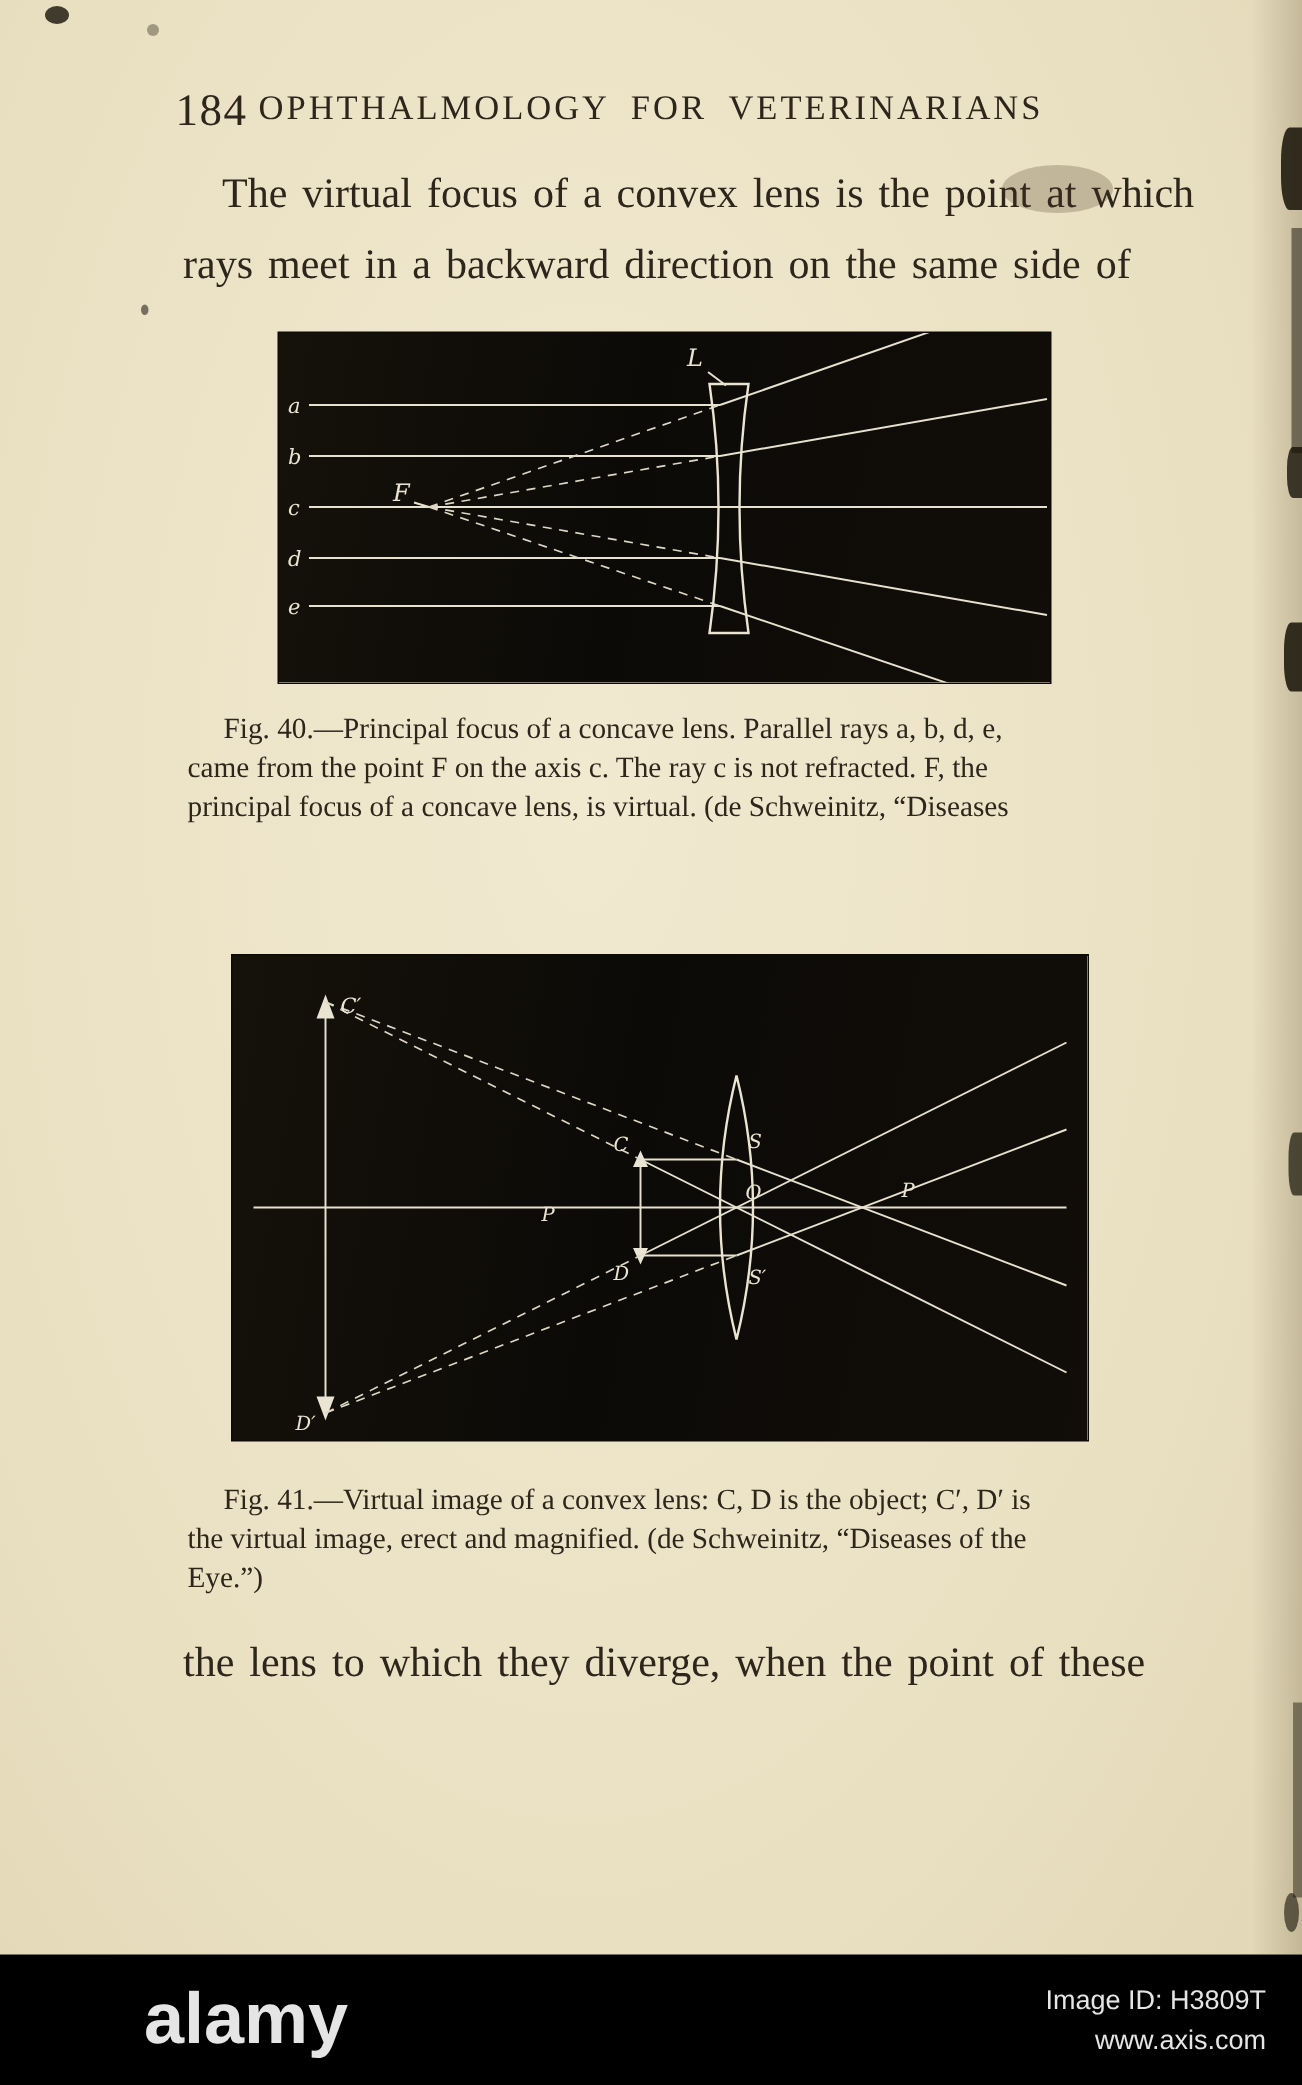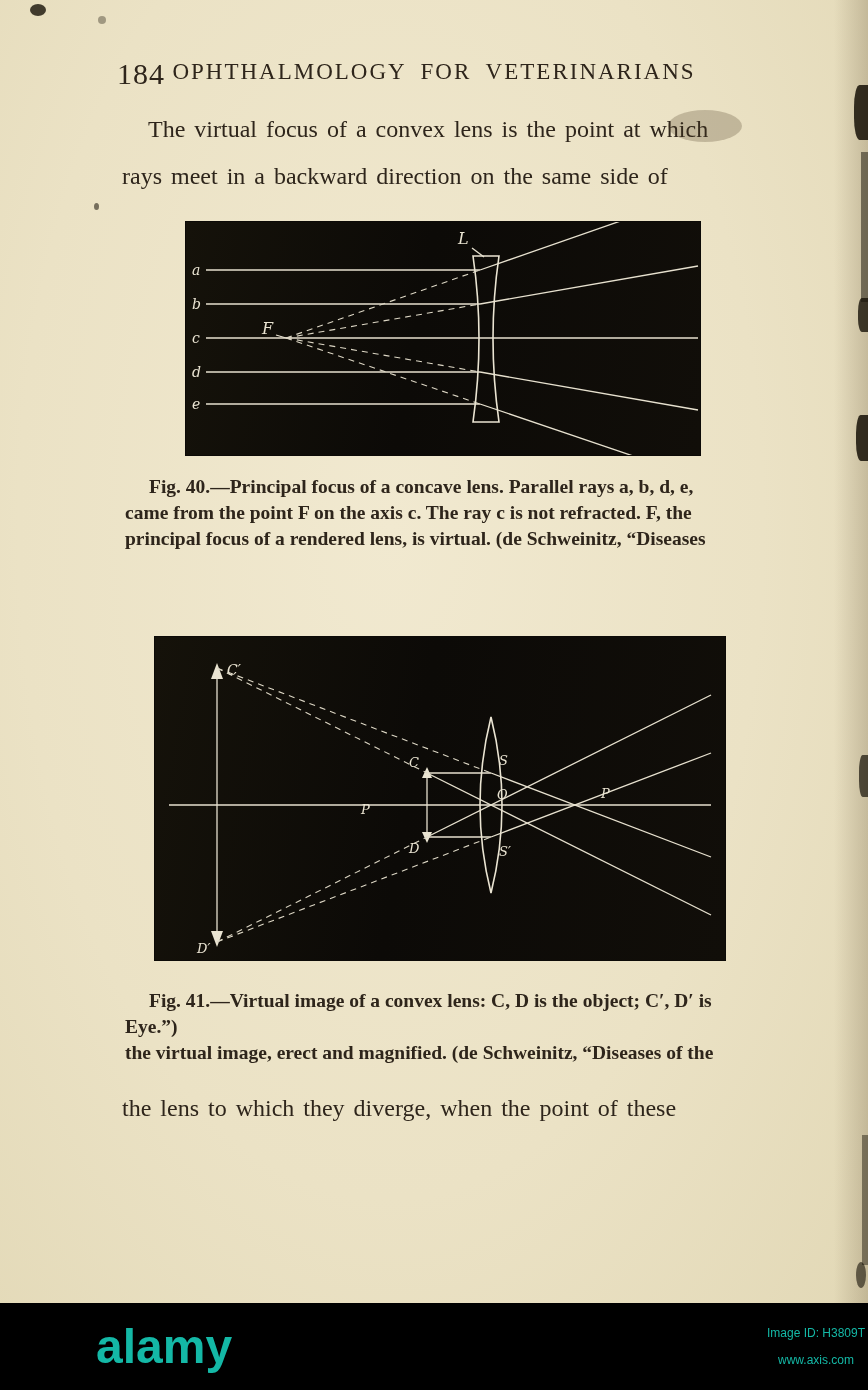--- a/index.html
+++ b/index.html
@@ -2,51 +2,51 @@
 <html><head>
 <meta charset="utf-8">
 <style>
   html,body{margin:0;padding:0;}
   body{width:868px;height:1390px;overflow:hidden;font-family:"Liberation Serif","DejaVu Serif",serif;}
   #page{position:relative;width:868px;height:1390px;color:#2e251b;
         background:radial-gradient(ellipse at 45% 38%, #f1e9d0 0%, #ebe2c5 55%, #e1d7b4 100%);}
   .page-number{position:absolute;left:117px;top:57px;font-size:30px;letter-spacing:1px;}
   .running-header{position:absolute;left:0;right:0;top:59px;text-align:center;font-size:23px;
         letter-spacing:2px;word-spacing:7px;}
-  .bodytext{position:absolute;font-size:24px;line-height:47px;margin:0;word-spacing:3px;}
+  .bodytext{position:absolute;font-size:28px;line-height:47px;margin:0;word-spacing:3px;}
   #para1{left:122px;top:106px;}
   #para2{left:122px;top:1085px;}
   .line{display:block;white-space:nowrap;}
   .line.first{text-indent:26px;}
   .figure{position:absolute;background:linear-gradient(100deg,#15120a 0%,#0c0a07 45%,#110e09 100%);
         box-shadow:0 0 0 1px #0c0a07;}
   #fig40{left:186px;top:222px;width:514px;height:233px;}
   #fig41{left:155px;top:637px;width:570px;height:323px;}
   .figure svg{display:block;width:100%;height:100%;}
   .caption{position:absolute;font-size:19.5px;line-height:26px;}
   #cap40{left:125px;top:474px;width:660px;}
   #cap41{left:125px;top:988px;width:660px;}
-  .capline{display:block;white-space:nowrap;font-weight:bold;}
+  .capline{display:block;white-space:nowrap;}
   .capline.first{text-indent:24px;}
   
   svg text{font-family:"DejaVu Serif",serif;font-style:italic;fill:#eae4d2;}
   .sline{stroke:#e7e1cf;stroke-width:1.3;fill:none;}
   .dline{stroke:#ddd7c5;stroke-width:1.1;fill:none;stroke-dasharray:6 5;}
   .lens{stroke:#eae4d2;stroke-width:1.6;fill:none;}
   .arrow{fill:#eae4d2;stroke:none;}
   
   .edge-shadow{position:absolute;right:0;top:0;bottom:87px;width:34px;
         background:linear-gradient(to right, rgba(80,62,34,0), rgba(80,62,34,0.22));}
   .blob{position:absolute;background:#161107;}
   .smudge{position:absolute;background:rgba(70,55,32,0.25);border-radius:50%;}
   
   #bar{position:absolute;left:0;right:0;bottom:0;height:87px;background:#000;display:flex;
-        align-items:center;font-family:"Liberation Sans","DejaVu Sans",sans-serif;color:#14b8a6;}
+        align-items:center;font-family:"Liberation Sans","DejaVu Sans",sans-serif;color:#e5e5e5;}
   #logo{margin-left:96px;font-size:48px;font-weight:bold;letter-spacing:0;}
-  #bar-right{margin-left:auto;margin-right:3px;text-align:center;font-size:12px;line-height:27px;}
+  #bar-right{margin-left:auto;margin-right:24px;text-align:right;font-size:18px;line-height:27px;}
 </style>
 </head>
 <body>
 
 <div id="page">
 
   <div class="page-number">184</div>
   <div class="running-header">OPHTHALMOLOGY FOR VETERINARIANS</div>
 
   <p class="bodytext" id="para1">
@@ -84,21 +84,21 @@
       <text x="6" y="155" font-size="14">d</text>
       <text x="6" y="187" font-size="14">e</text>
       <text x="76" y="112" font-size="16">F</text>
       <text x="272" y="22" font-size="16">L</text>
     </svg>
   </div>
 
   <div class="caption" id="cap40">
     <span class="capline first">Fig. 40.—Principal focus of a concave lens.  Parallel rays a, b, d, e,</span>
     <span class="capline">came from the point F on the axis c.   The ray c is not refracted.   F, the</span>
-    <span class="capline">principal focus of a rendered lens, is virtual.   (de Schweinitz, “Diseases</span>
+    <span class="capline">principal focus of a concave lens, is virtual.   (de Schweinitz, “Diseases</span>
   </div>
 
   <div class="figure" id="fig41">
     <svg viewBox="0 0 570 323">
       <line class="sline" x1="14" y1="168" x2="556" y2="168"></line>
       <g>
         <line class="sline" x1="62" y1="36" x2="62" y2="300"></line>
         <polygon class="arrow" points="62,26 56,42 68,42"></polygon>
         <polygon class="arrow" points="62,310 56,294 68,294"></polygon>
       </g>
@@ -129,22 +129,22 @@
       <text x="342" y="162" font-size="13">O</text>
       <text x="344" y="128" font-size="13">S</text>
       <text x="344" y="219" font-size="13">S′</text>
       <text x="206" y="177" font-size="13">P</text>
       <text x="446" y="161" font-size="13">P</text>
     </svg>
   </div>
 
   <div class="caption" id="cap41">
     <span class="capline first">Fig. 41.—Virtual image of a convex lens: C, D is the object;  C′, D′ is</span>
+    <span class="capline">the virtual image, erect and magnified. (de Schweinitz, “Diseases of the</span>
     <span class="capline">Eye.”)</span>
-    <span class="capline">the virtual image, erect and magnified. (de Schweinitz, “Diseases of the</span>
   </div>
 
   <p class="bodytext" id="para2">
     <span class="line">the lens to which they diverge, when the point of these</span>
   </p>
 
   <div class="edge-shadow"></div>
   <div class="blob" style="right:0;top:85px;width:14px;height:55px;border-radius:40% 0 0 40%;opacity:.85;"></div>
   <div class="blob" style="right:0;top:152px;width:7px;height:150px;opacity:.5;"></div>
   <div class="blob" style="right:0;top:298px;width:10px;height:34px;opacity:.8;border-radius:40% 0 0 40%;"></div>

